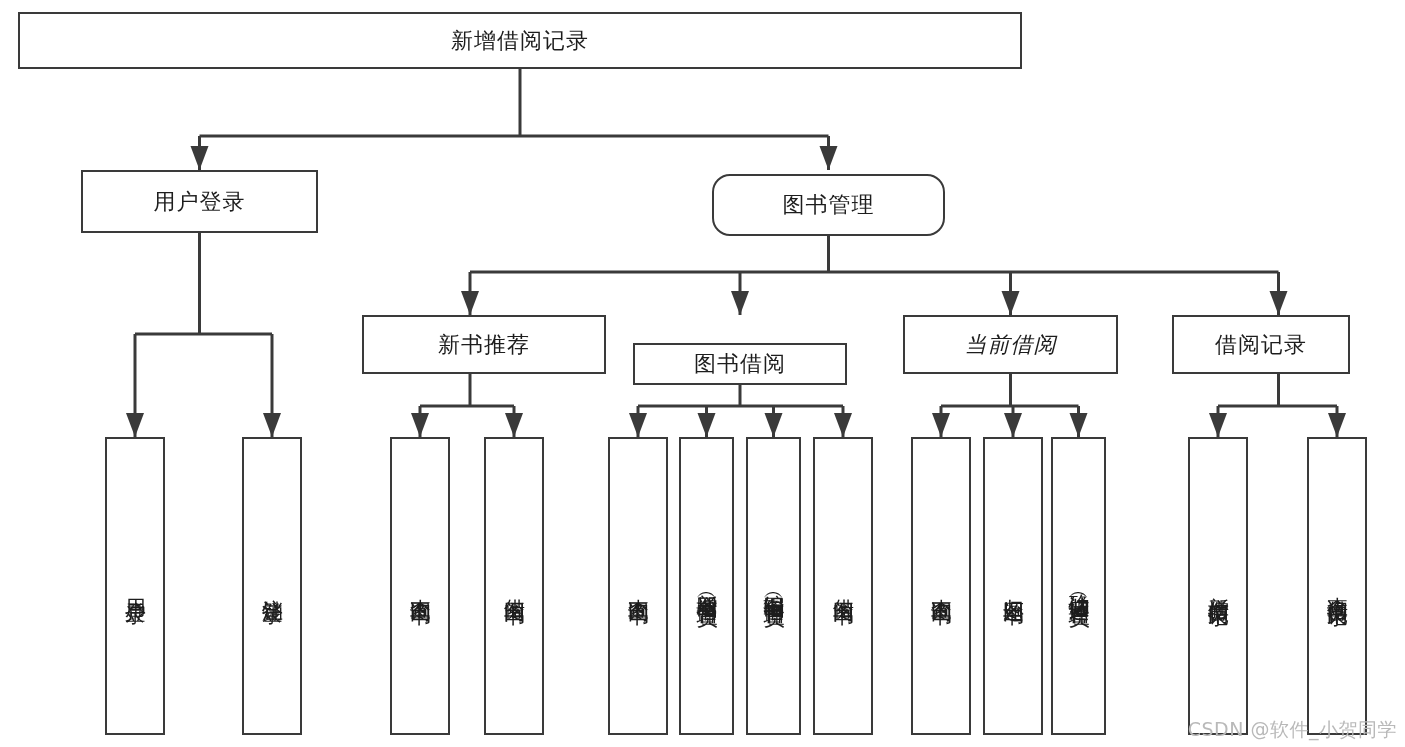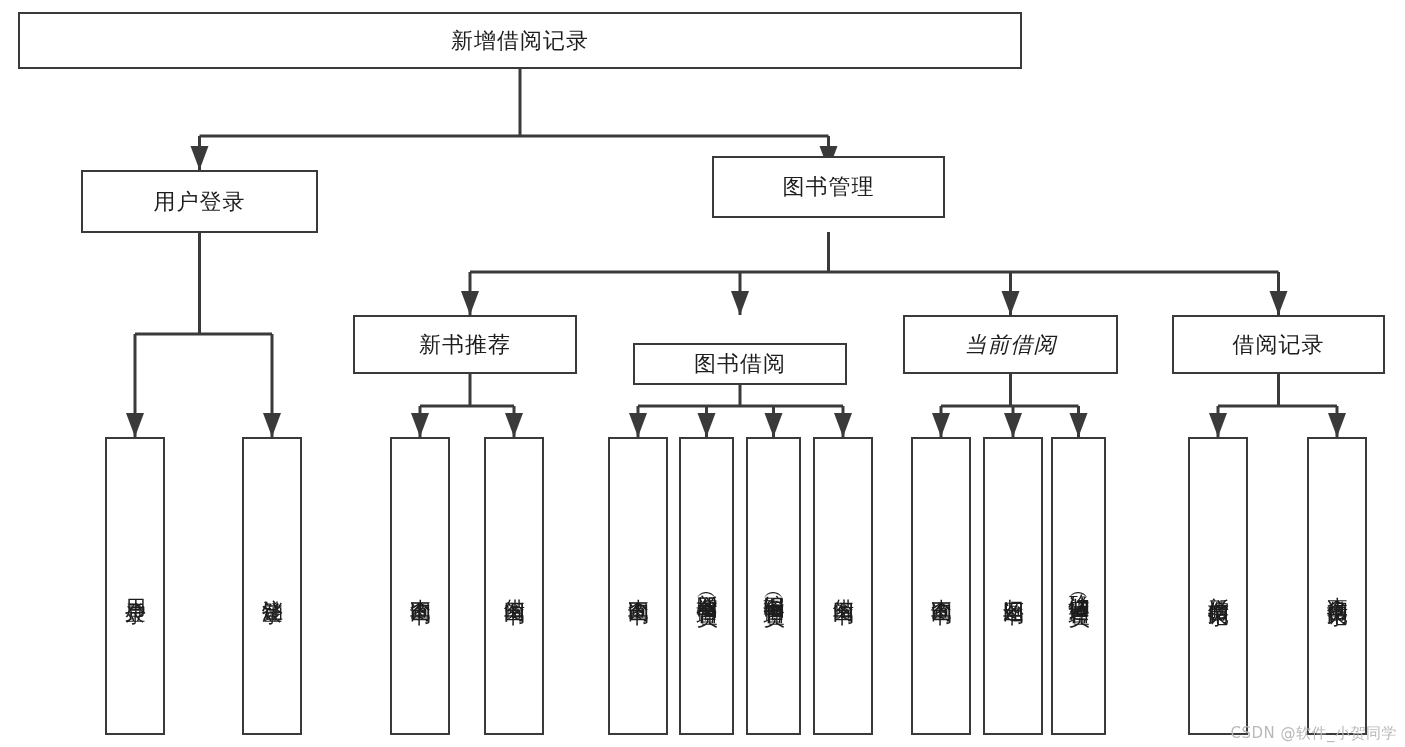--- a/index.html
+++ b/index.html
@@ -32,21 +32,21 @@
     writing-mode:vertical-rl;
     text-orientation:upright;
     font-size:21px;
     letter-spacing:2px;
     white-space:nowrap;
   }
   .watermark{
     position:absolute;
     right:8px;
     bottom:4px;
-    font-size:15px;
+    font-size:19px;
     color:#b9b9b9;
     letter-spacing:0.5px;
     user-select:none;
     white-space:nowrap;
   }
 </style>
 </head>
 <body>
 
 <svg id="canvas" viewBox="0 0 1405 747" xmlns="http://www.w3.org/2000/svg">
@@ -104,33 +104,33 @@
     <polygon points="1328,413 1346,413 1337,437" fill="#3a3a3a"></polygon>
   </svg>
 
 <div id="nodes-layer">
     <div class="node-box" style="left: 18px; top: 12px; width: 1004px; height: 57px; border-color: rgb(58, 58, 58);">
       <span class="node-label" style="color: rgb(29, 29, 29);">新增借阅记录</span>
     </div>
     <div class="node-box" style="left: 81px; top: 170px; width: 237px; height: 63px; border-color: rgb(58, 58, 58);">
       <span class="node-label" style="color: rgb(29, 29, 29);">用户登录</span>
     </div>
-    <div class="node-box" style="left: 712px; top: 156px; width: 233px; height: 62px; border-color: rgb(58, 58, 58);">
+    <div class="node-box" style="left: 712px; top: 174px; width: 233px; height: 62px; border-color: rgb(58, 58, 58); border-radius: 18px;">
       <span class="node-label" style="color: rgb(29, 29, 29);">图书管理</span>
     </div>
-    <div class="node-box" style="left: 353px; top: 315px; width: 224px; height: 59px; border-color: rgb(58, 58, 58);">
+    <div class="node-box" style="left: 362px; top: 315px; width: 244px; height: 59px; border-color: rgb(58, 58, 58);">
       <span class="node-label" style="color: rgb(29, 29, 29);">新书推荐</span>
     </div>
     <div class="node-box" style="left: 633px; top: 315px; width: 214px; height: 42px; border-color: rgb(58, 58, 58); margin-top: 28px;">
       <span class="node-label" style="color: rgb(29, 29, 29);">图书借阅</span>
     </div>
     <div class="node-box" style="left: 903px; top: 315px; width: 215px; height: 59px; border-color: rgb(58, 58, 58); font-style: italic;">
       <span class="node-label" style="color: rgb(29, 29, 29);">当前借阅</span>
     </div>
-    <div class="node-box" style="left: 1172px; top: 315px; width: 213px; height: 59px; border-color: rgb(58, 58, 58);">
+    <div class="node-box" style="left: 1172px; top: 315px; width: 178px; height: 59px; border-color: rgb(58, 58, 58);">
       <span class="node-label" style="color: rgb(29, 29, 29);">借阅记录</span>
     </div>
     <div class="node-box vertical" style="left: 105px; top: 437px; width: 60px; height: 298px; border-color: rgb(58, 58, 58);">
       <span class="node-label" style="color: rgb(29, 29, 29);">用户登录</span>
     </div>
     <div class="node-box vertical" style="left: 242px; top: 437px; width: 60px; height: 298px; border-color: rgb(58, 58, 58);">
       <span class="node-label" style="color: rgb(29, 29, 29);">注销登录</span>
     </div>
     <div class="node-box vertical" style="left: 390px; top: 437px; width: 60px; height: 298px; border-color: rgb(58, 58, 58);">
       <span class="node-label" style="color: rgb(29, 29, 29);">查询图书</span>

